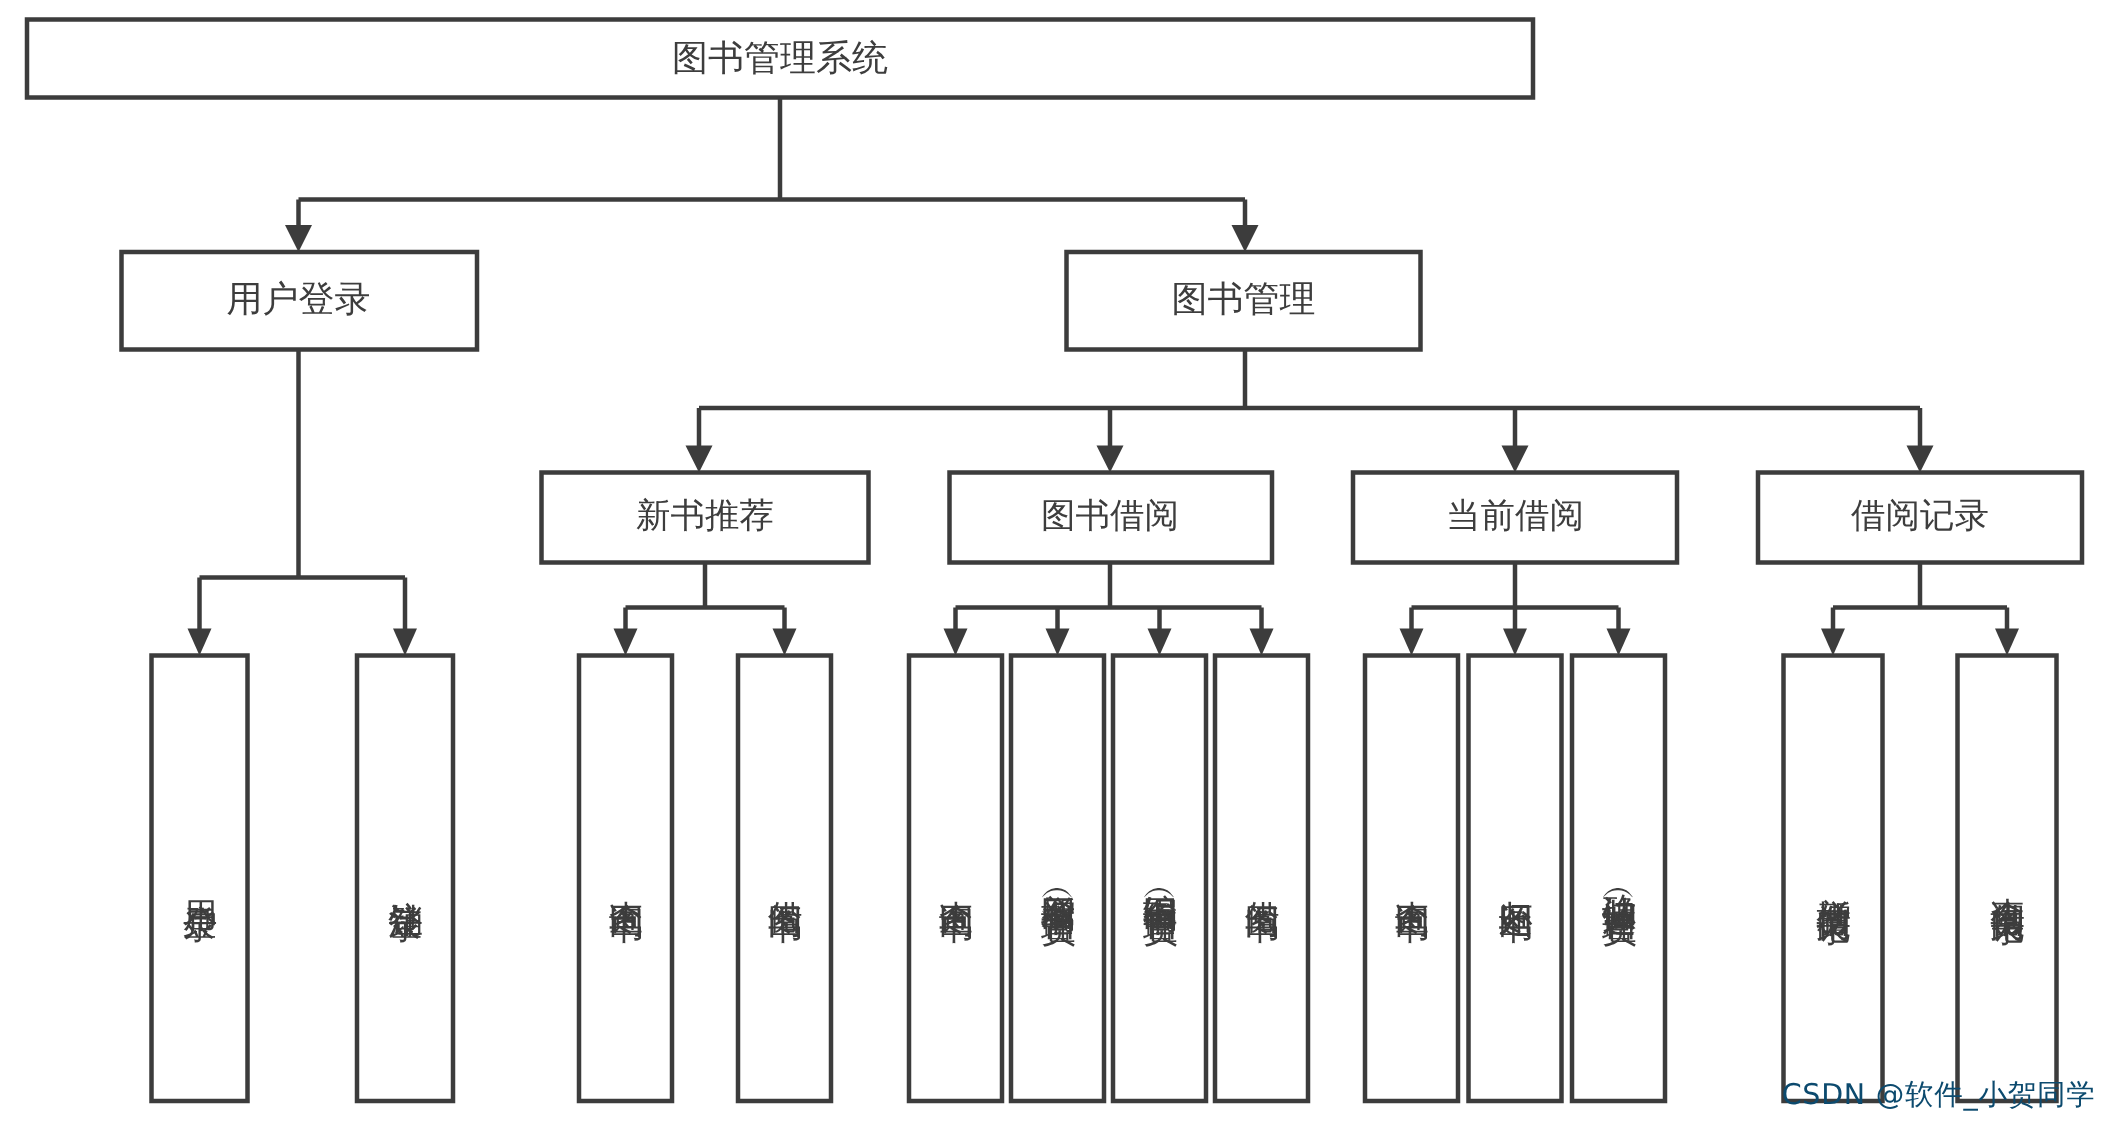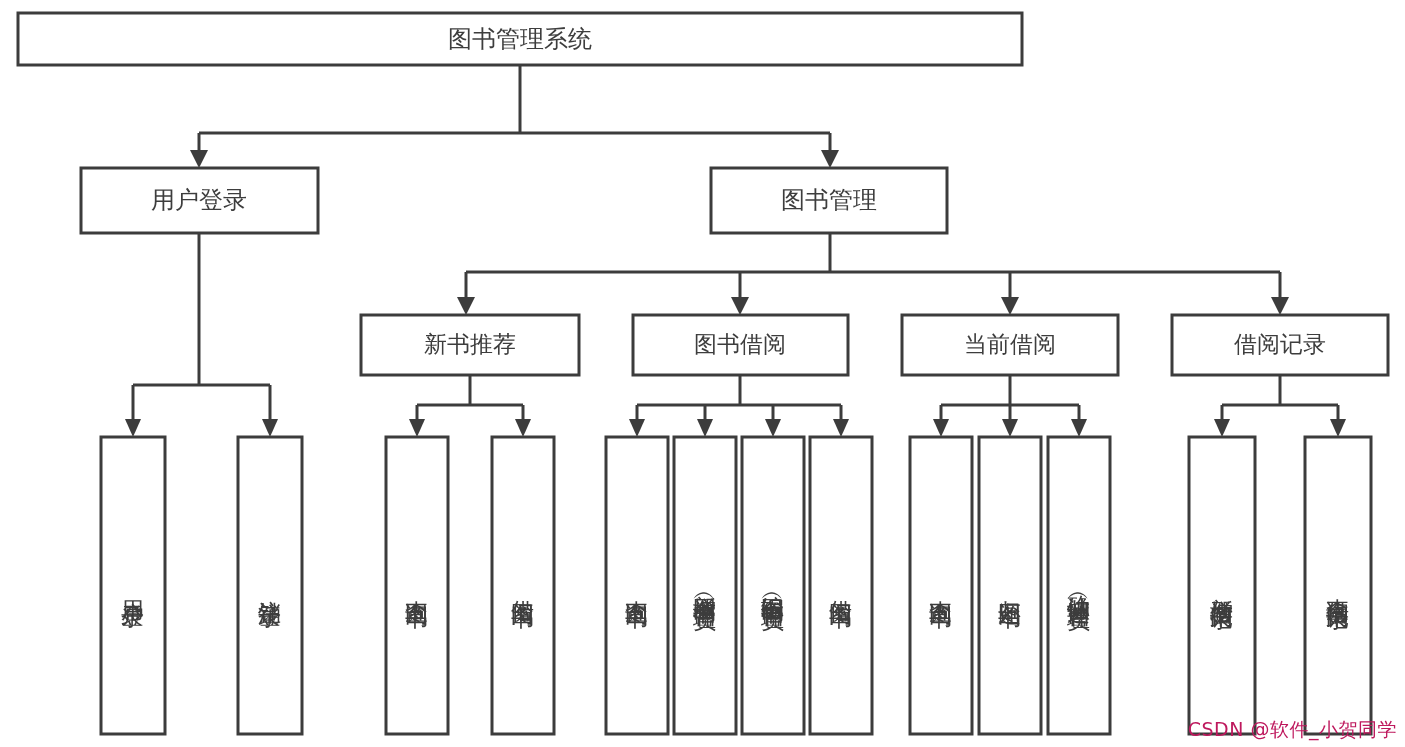--- a/index.html
+++ b/index.html
@@ -69,21 +69,21 @@
     letter-spacing: 2px;
     color: #3d3d3d;
     white-space: nowrap;
   }
   .watermark {
     position: absolute;
     right: 8px;
     bottom: 4px;
     font-family: "DejaVu Sans", "Liberation Sans", sans-serif;
     font-size: 19px;
-    color: #be185d;
+    color: #0c4a6e;
     letter-spacing: 0.5px;
     white-space: nowrap;
     padding-left: 33px;
   }
 </style>
 </head>
 <body>
 
 <div id="diagram-root">
 

